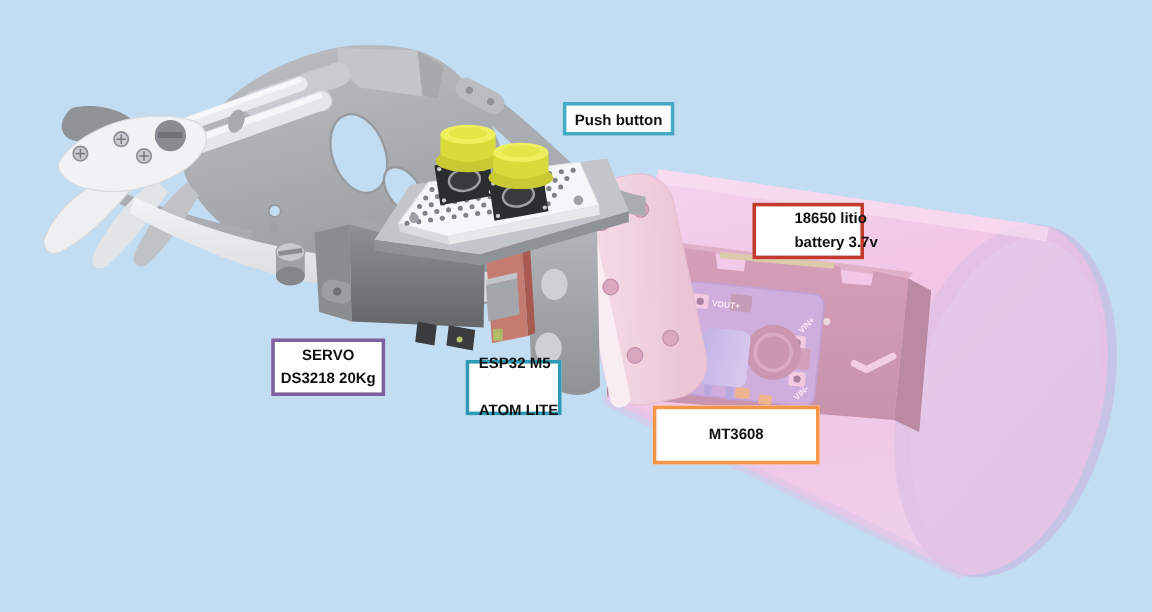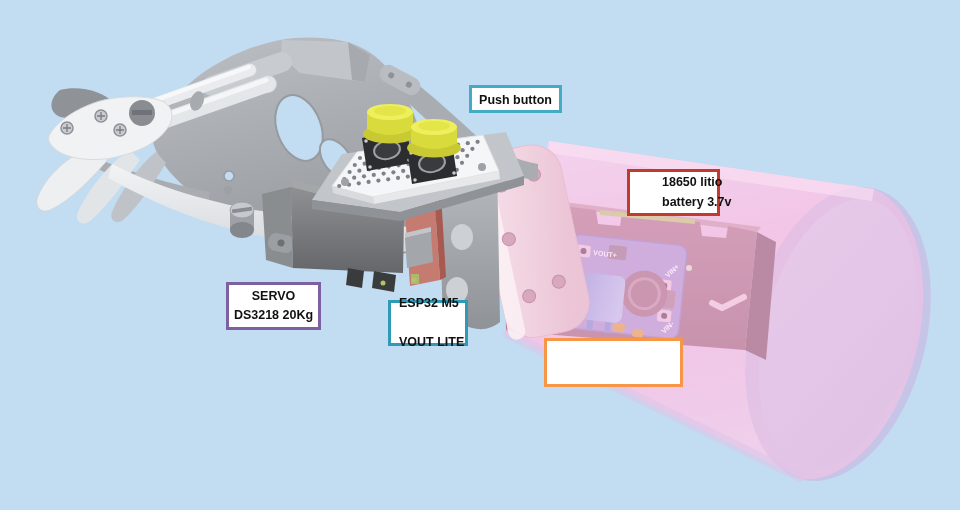--- a/index.html
+++ b/index.html
@@ -339,17 +339,18 @@
   <span>battery 3.7v</span>
 </div>
 
 <div class="callout co-servo" style="border-color: rgb(125, 96, 160);">
   <span>SERVO</span>
   <span>DS3218 20Kg</span>
 </div>
 
 <div class="callout co-esp32" style="border-color: rgb(46, 154, 181); gap: 20px;">
   <span>ESP32 M5</span>
-  <span>VOUT LITE</span>
+  <span>ATOM LITE</span>
 </div>
 
 <div class="callout co-mt3608" style="border-color: rgb(247, 150, 70);">
+  <span>MT3608</span>
 </div>
 
 </body></html>

